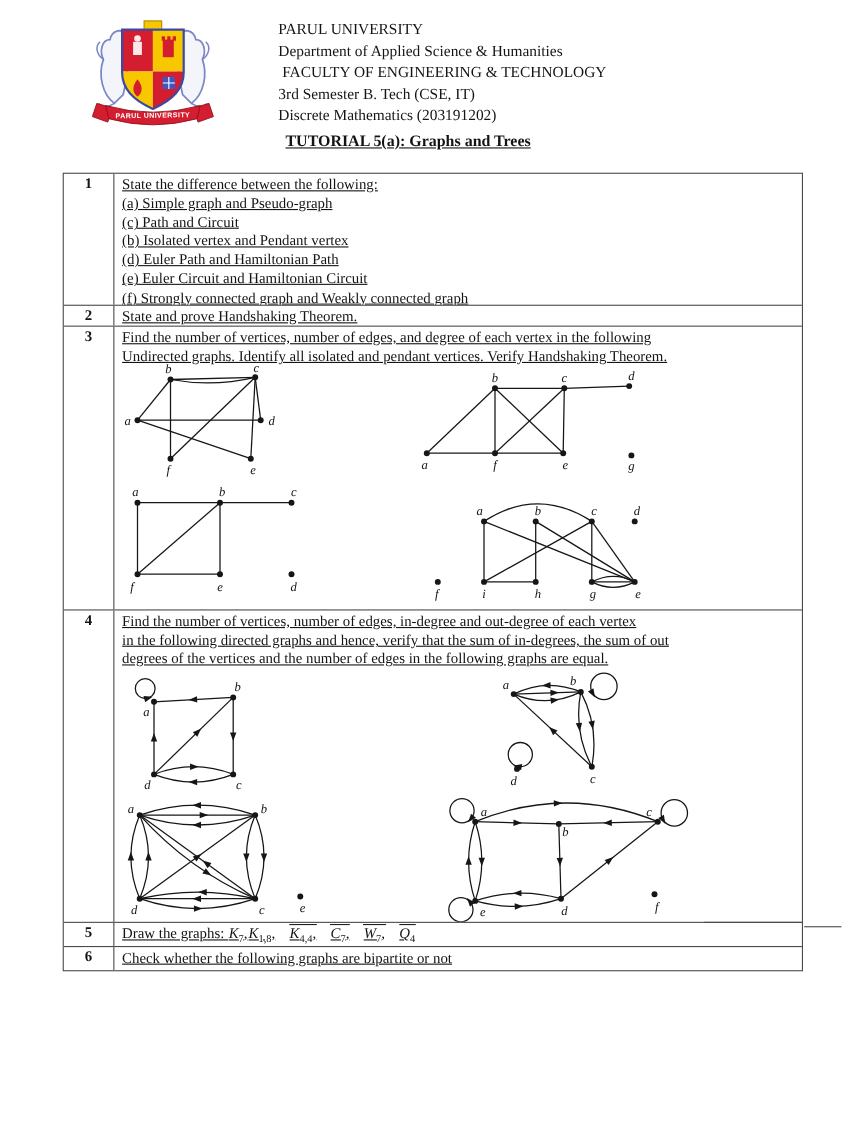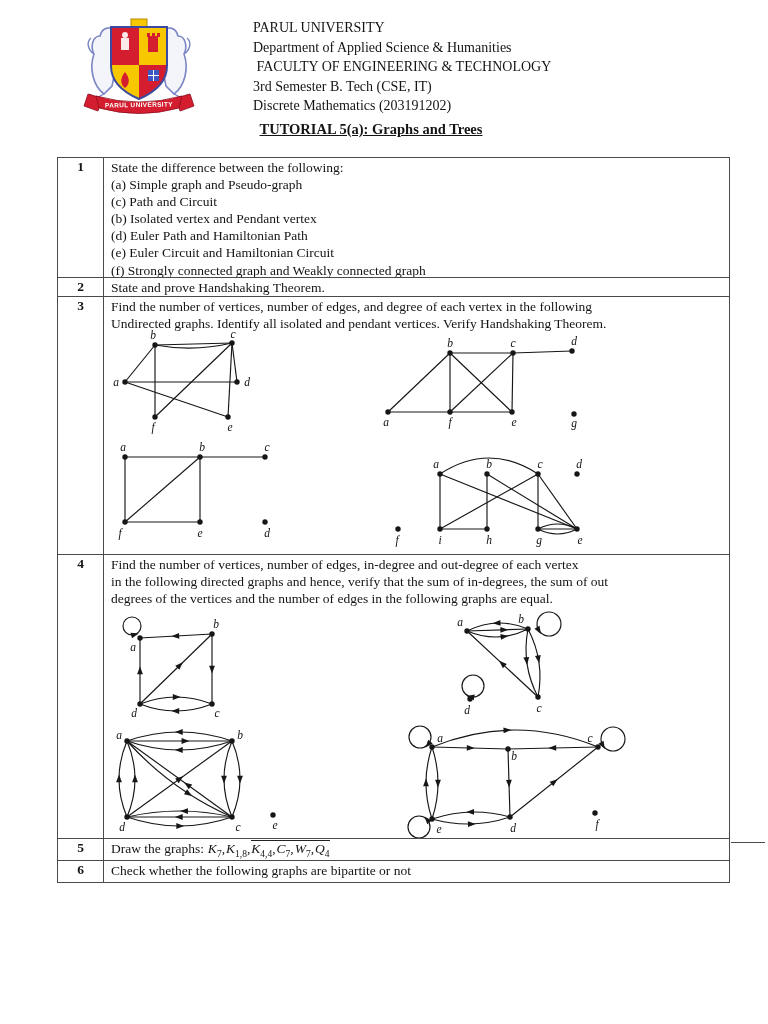--- a/index.html
+++ b/index.html
@@ -12,28 +12,28 @@
          font-weight:bold;font-size:14.5px;}
   .title span{text-decoration:underline;}
   .qtable{position:absolute;left:57px;top:157px;width:673px;
           border:1.4px solid #4a4a4a;box-sizing:border-box;background:#fff;}
   .qrow{display:flex;border-bottom:1.4px solid #4a4a4a;box-sizing:border-box;}
   .qrow:last-child{border-bottom:none;}
   .qno{flex:0 0 46px;width:46px;border-right:1.4px solid #4a4a4a;
        font-weight:bold;text-align:center;padding-top:1px;font-size:13.5px;
        box-sizing:border-box;}
   .qbody{flex:1;position:relative;padding:1px 6px 0 7px;font-size:13.5px;
-         line-height:17.1px;overflow:hidden;}
+         line-height:17.1px;overflow:hidden;text-decoration:underline;}
   .gpos{position:absolute;}
   svg text.vl{font-family:"Liberation Serif",serif;font-style:italic;
               font-size:11.5px;fill:#111;}
   .mathx i{font-style:italic;font-size:13.5px;}
   .mathx sub{font-size:9.5px;}
   .tok{padding:0 0.5px;text-align:right;}
-  .tok.over{border-top:1.2px solid #222;}
+  .tok.over{border-top:1.2px solid #222;margin-left:12px;}
   .artifact{position:absolute;background:#4a4a4a;height:1.3px;}
 </style>
 </head>
 <body>
 
 <div class="logo">
   <svg width="122" height="108" viewBox="0 0 122 108">
 
     <g>
       <path d="M26,84 C15,76 11,58 16,44 C12,36 15,26 22,26 C24,17 34,15 37,23

